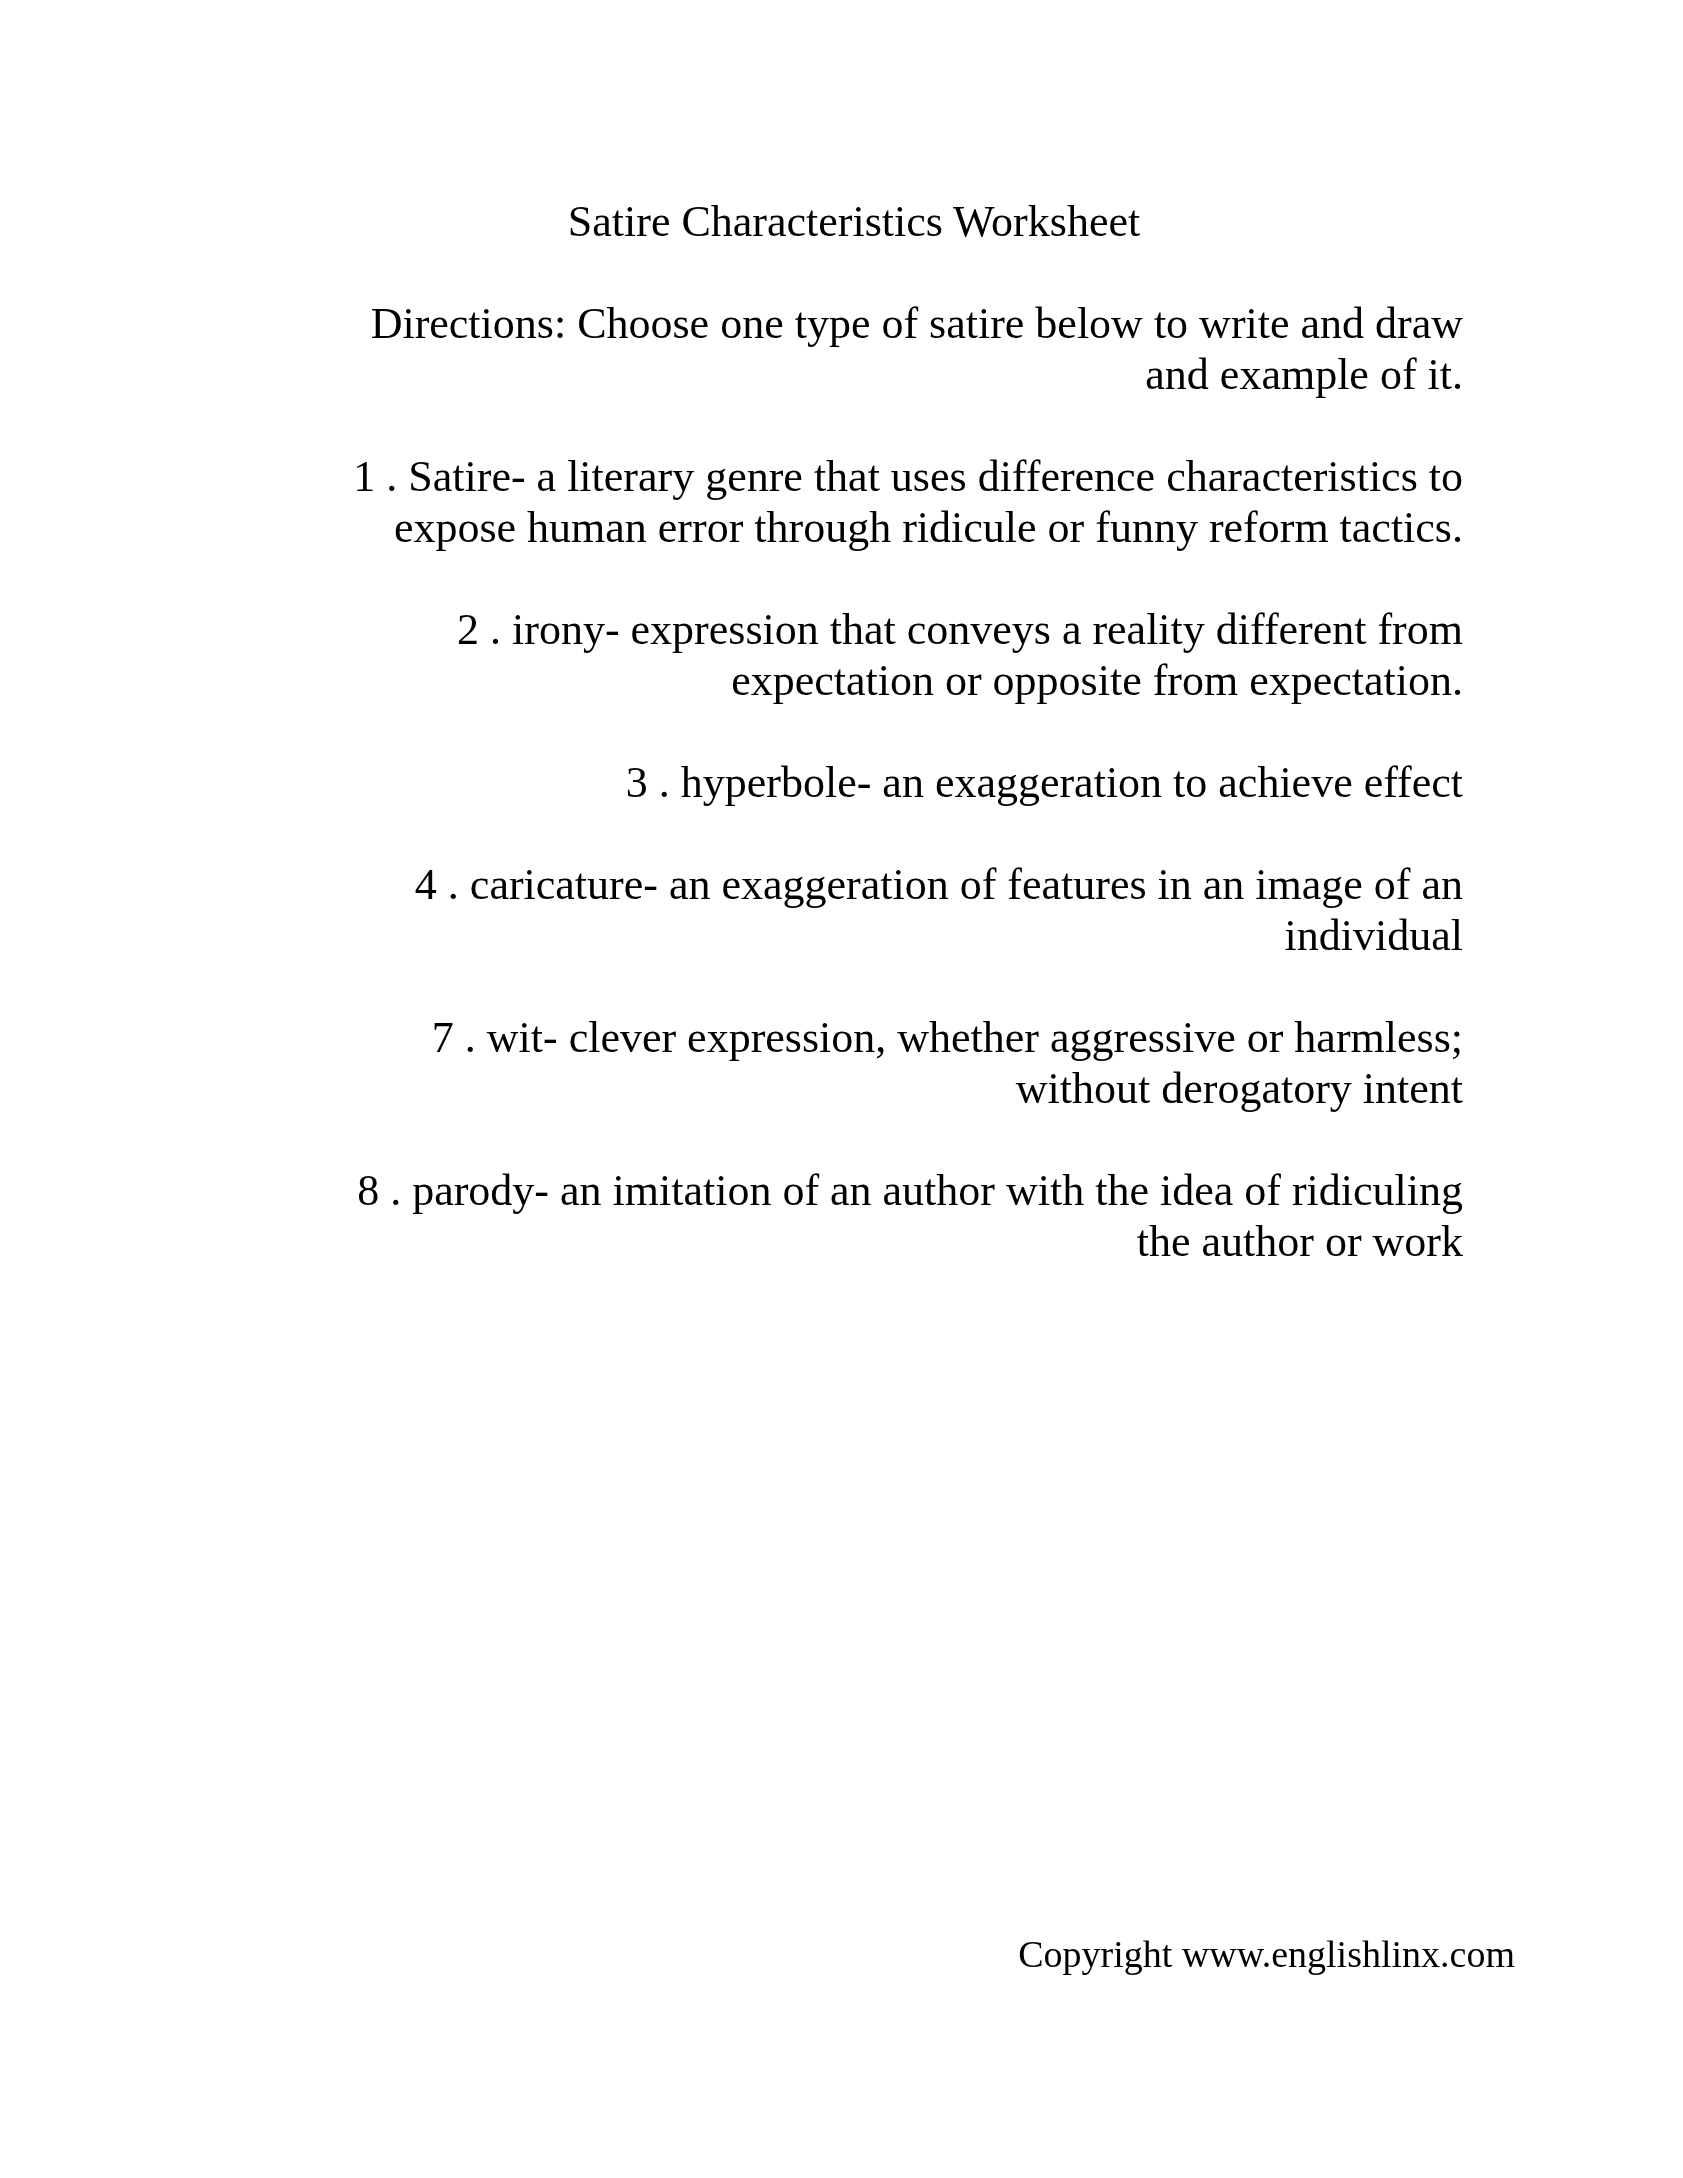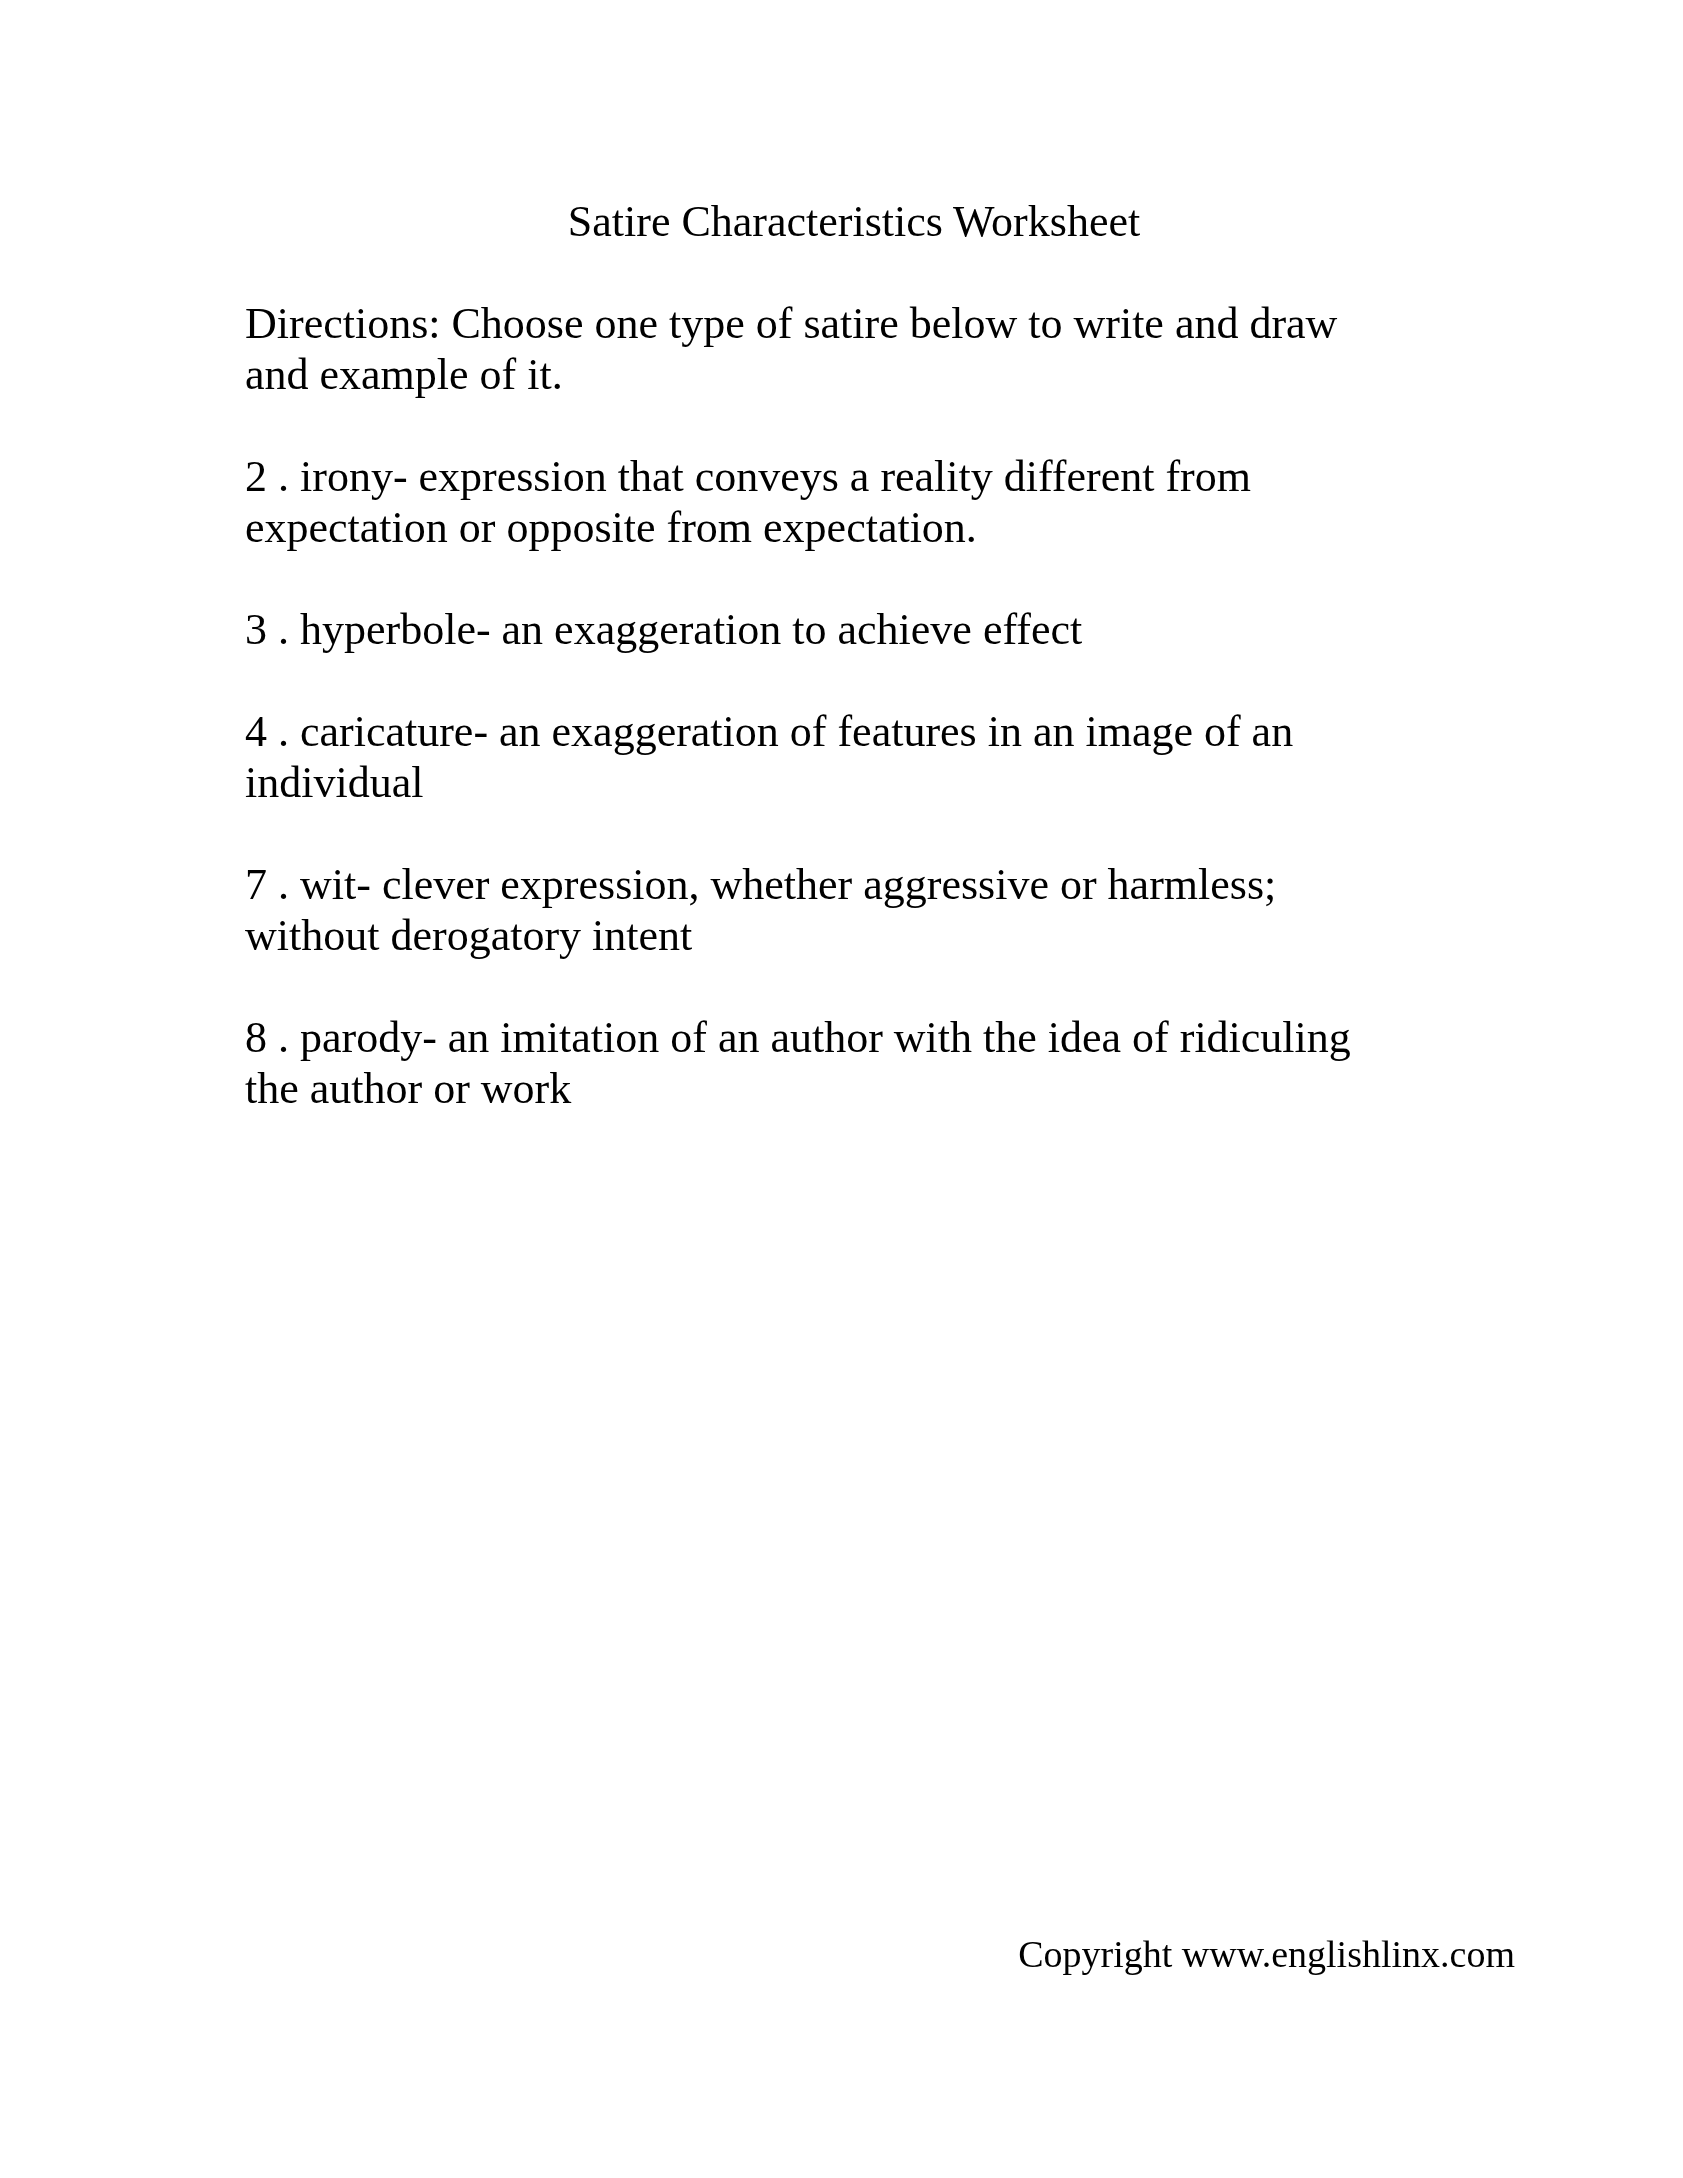--- a/index.html
+++ b/index.html
@@ -29,40 +29,43 @@
     text-align: center;
     white-space: pre;
     margin: 0 0 51px 0;
     font-weight: normal;
   }
   .para {
     font-size: 44px;
     line-height: 51px;
     white-space: pre;
     margin: 0 0 51px 0;
+    text-align: right;
   }
   .footer {
     position: absolute;
     top: 1931px;
     right: 168px;
     font-size: 38px;
     line-height: 46px;
     white-space: pre;
   }
 </style>
 </head>
 <body>
 
 <div class="page">
   <div class="content">
     <h1 class="doc-title">Satire Characteristics Worksheet</h1>
 
     <p class="para">Directions: Choose one type of satire below to write and draw
 and example of it.</p>
 
+    <p class="para">1 . Satire- a literary genre that uses difference characteristics to
+expose human error through ridicule or funny reform tactics.</p>
 
     <p class="para">2 . irony- expression that conveys a reality different from
 expectation or opposite from expectation.</p>
 
     <p class="para">3 . hyperbole- an exaggeration to achieve effect</p>
 
     <p class="para">4 . caricature- an exaggeration of features in an image of an
 individual</p>
 
     <p class="para">7 . wit- clever expression, whether aggressive or harmless;

